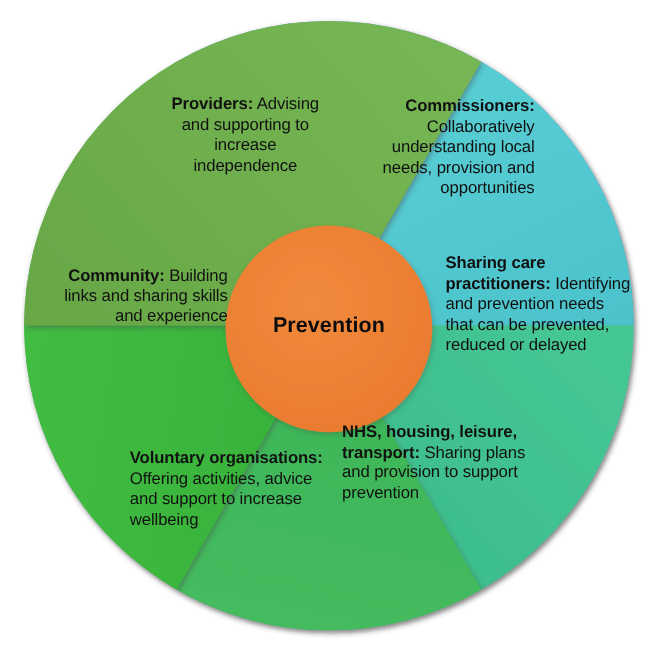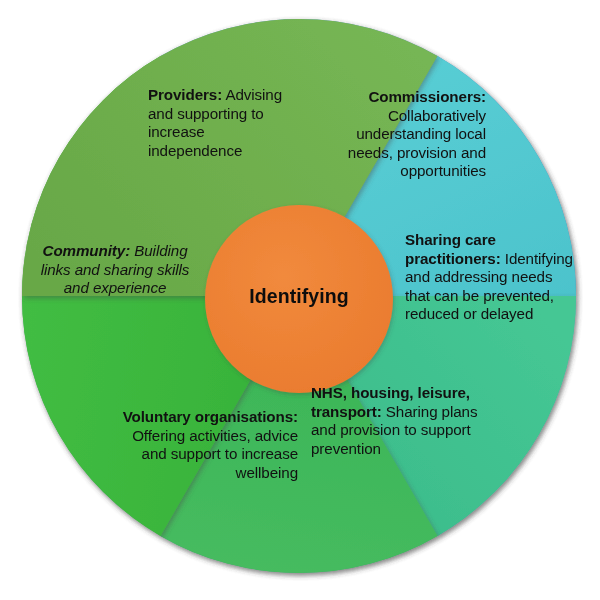--- a/index.html
+++ b/index.html
@@ -46,26 +46,26 @@
     top: 285px;
     width: 188px;
     text-align: center;
     font-size: 19.5px;
     font-weight: bold;
     color: #0d0d0d;
     letter-spacing: 0.1px;
   }
 
   
-  #lbl-providers      { left: 148px; top: 86px;  width: 150px; text-align: left; }
+  #lbl-providers      { left: 148px; top: 86px;  width: 150px; text-align: center; }
   #lbl-commissioners  { left: 311px; top: 88px;  width: 175px; text-align: right; }
   #lbl-social-care    { left: 405px; top: 231px; width: 170px; text-align: left; }
   #lbl-nhs            { left: 311px; top: 384px; width: 190px; text-align: left; }
-  #lbl-voluntary      { left: 118px; top: 408px; width: 180px; text-align: right; }
-  #lbl-community      { left: 35px;  top: 242px; width: 160px; text-align: center; font-style: italic; }
+  #lbl-voluntary      { left: 118px; top: 408px; width: 180px; text-align: left; }
+  #lbl-community      { left: 47px;  top: 242px; width: 160px; text-align: right; }
 </style>
 </head>
 <body>
 
 <div id="diagram-root">
 
   <svg class="wheel" viewBox="0 0 600 600">
     <defs>
       <filter id="segShadow" x="-30%" y="-30%" width="160%" height="160%">
         <feDropShadow dx="1.6" dy="2.4" stdDeviation="2.4" flood-color="#4a4a4a" flood-opacity="0.42"></feDropShadow>
@@ -125,27 +125,27 @@
       <path fill="url(#gCommunity)" d="M 299 296 L 299 19 A 277 277 0 0 1 538.9 434.5 Z" transform="rotate(210 299 296)"></path>
     </g>
     <g filter="url(#segShadow)">
 
       <path fill="url(#gProviders)" d="M 299 296 L 299 19 A 277 277 0 0 1 538.9 434.5 Z" transform="rotate(270 299 296)"></path>
     </g>
 
     <circle cx="299" cy="299" r="94" fill="url(#gHub)" filter="url(#hubShadow)"></circle>
   </svg>
 
-  <div class="center-label">Identifying</div>
+  <div class="center-label">Prevention</div>
 
   <div class="seg-label" id="lbl-providers"><b>Providers:</b> <span>Advising and supporting to increase independence</span></div>
 
   <div class="seg-label" id="lbl-commissioners"><b>Commissioners:</b> <span>Collaboratively understanding local needs, provision and opportunities</span></div>
 
-  <div class="seg-label" id="lbl-social-care"><b>Sharing care practitioners:</b> <span>Identifying and addressing needs that can be prevented, reduced or delayed</span></div>
+  <div class="seg-label" id="lbl-social-care"><b>Sharing care practitioners:</b> <span>Identifying and prevention needs that can be prevented, reduced or delayed</span></div>
 
   <div class="seg-label" id="lbl-nhs"><b>NHS, housing, leisure, transport:</b> <span>Sharing plans and provision to support prevention</span></div>
 
   <div class="seg-label" id="lbl-voluntary"><b>Voluntary organisations:</b> <span>Offering activities, advice and support to increase wellbeing</span></div>
 
   <div class="seg-label" id="lbl-community"><b>Community:</b> <span>Building links and sharing skills and experience</span></div>
 
 </div>
 
 </body></html>

